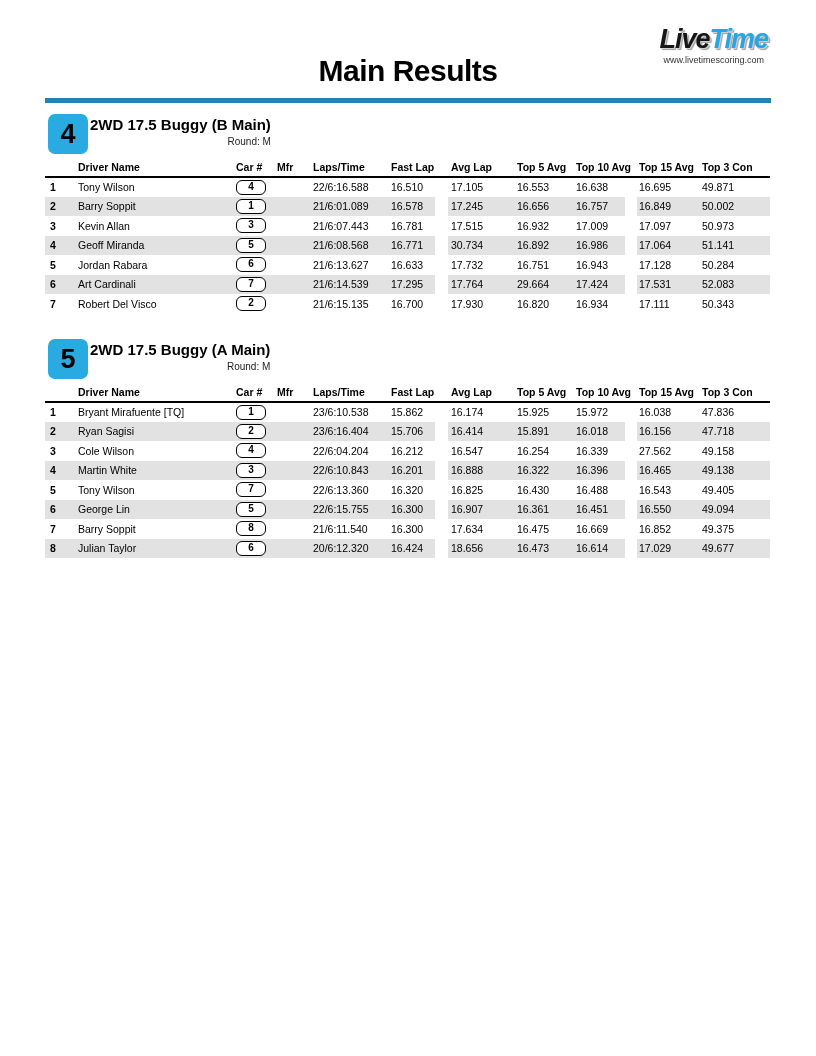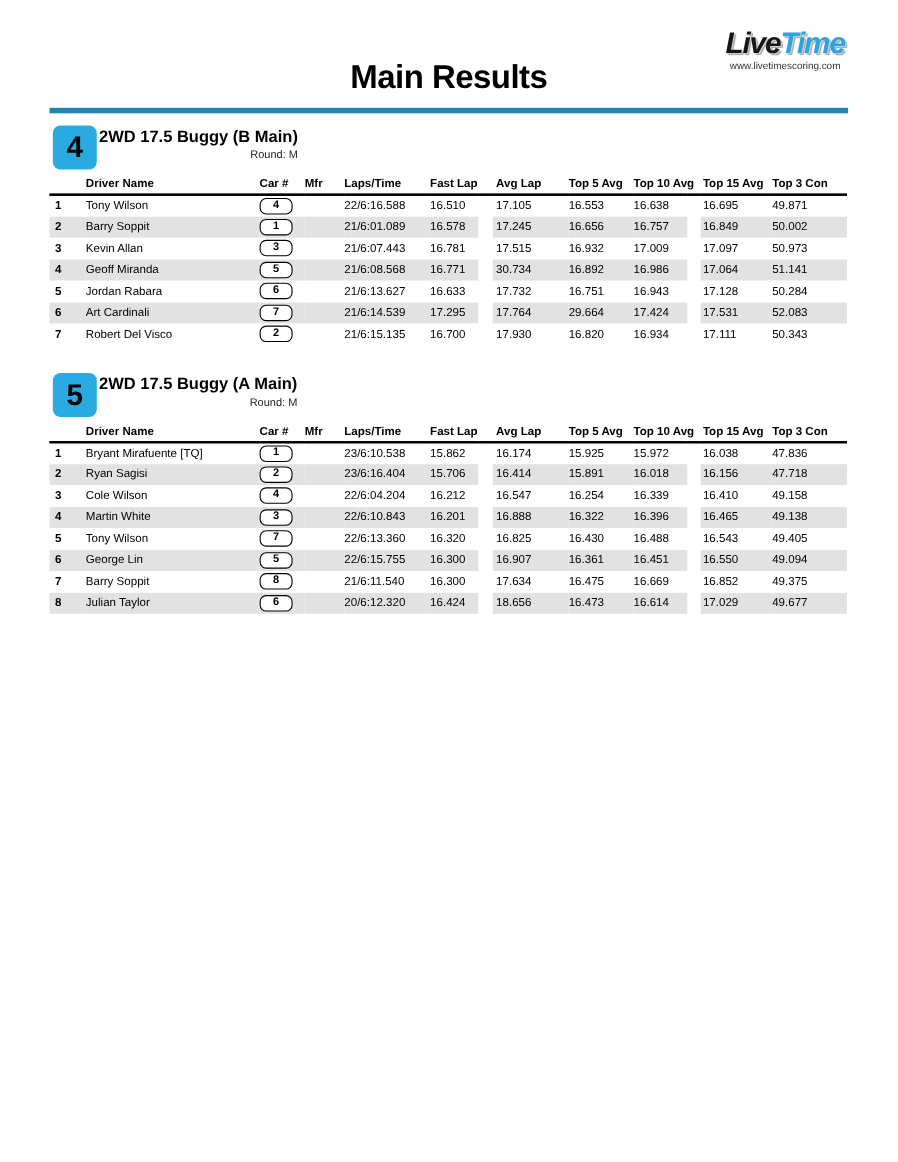--- a/index.html
+++ b/index.html
@@ -322,21 +322,21 @@
     <td>Cole Wilson</td>
     <td><span class="car-badge">4</span></td>
     <td></td>
     <td>22/6:04.204</td>
     <td>16.212</td>
     <td class="spacer"></td>
     <td class="col-avg">16.547</td>
     <td>16.254</td>
     <td>16.339</td>
     <td class="spacer"></td>
-    <td class="col-top15">16.410</td>
+    <td class="col-top15">27.562</td>
     <td>49.158</td>
   </tr>
 
   <tr>
     <td class="col-pos">4</td>
     <td>Martin White</td>
     <td><span class="car-badge">3</span></td>
     <td></td>
     <td>22/6:10.843</td>
     <td>16.201</td>

